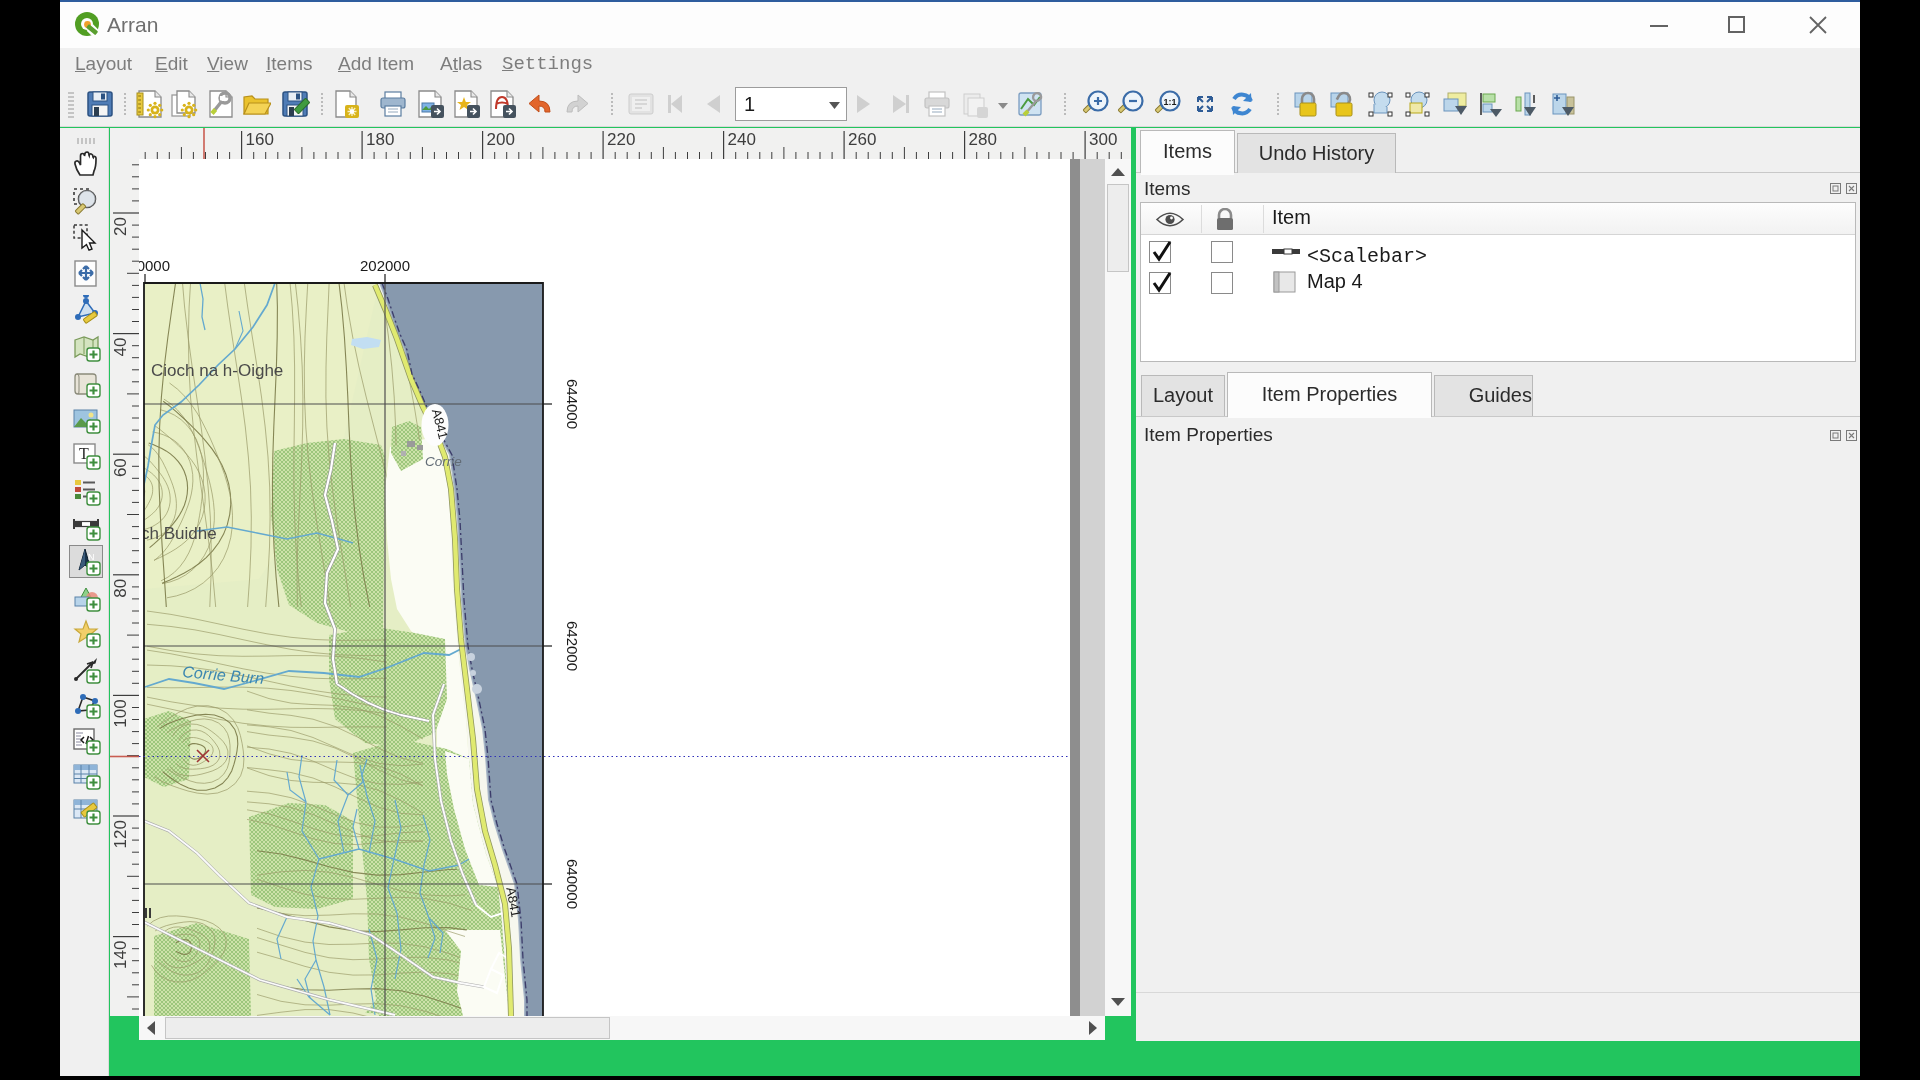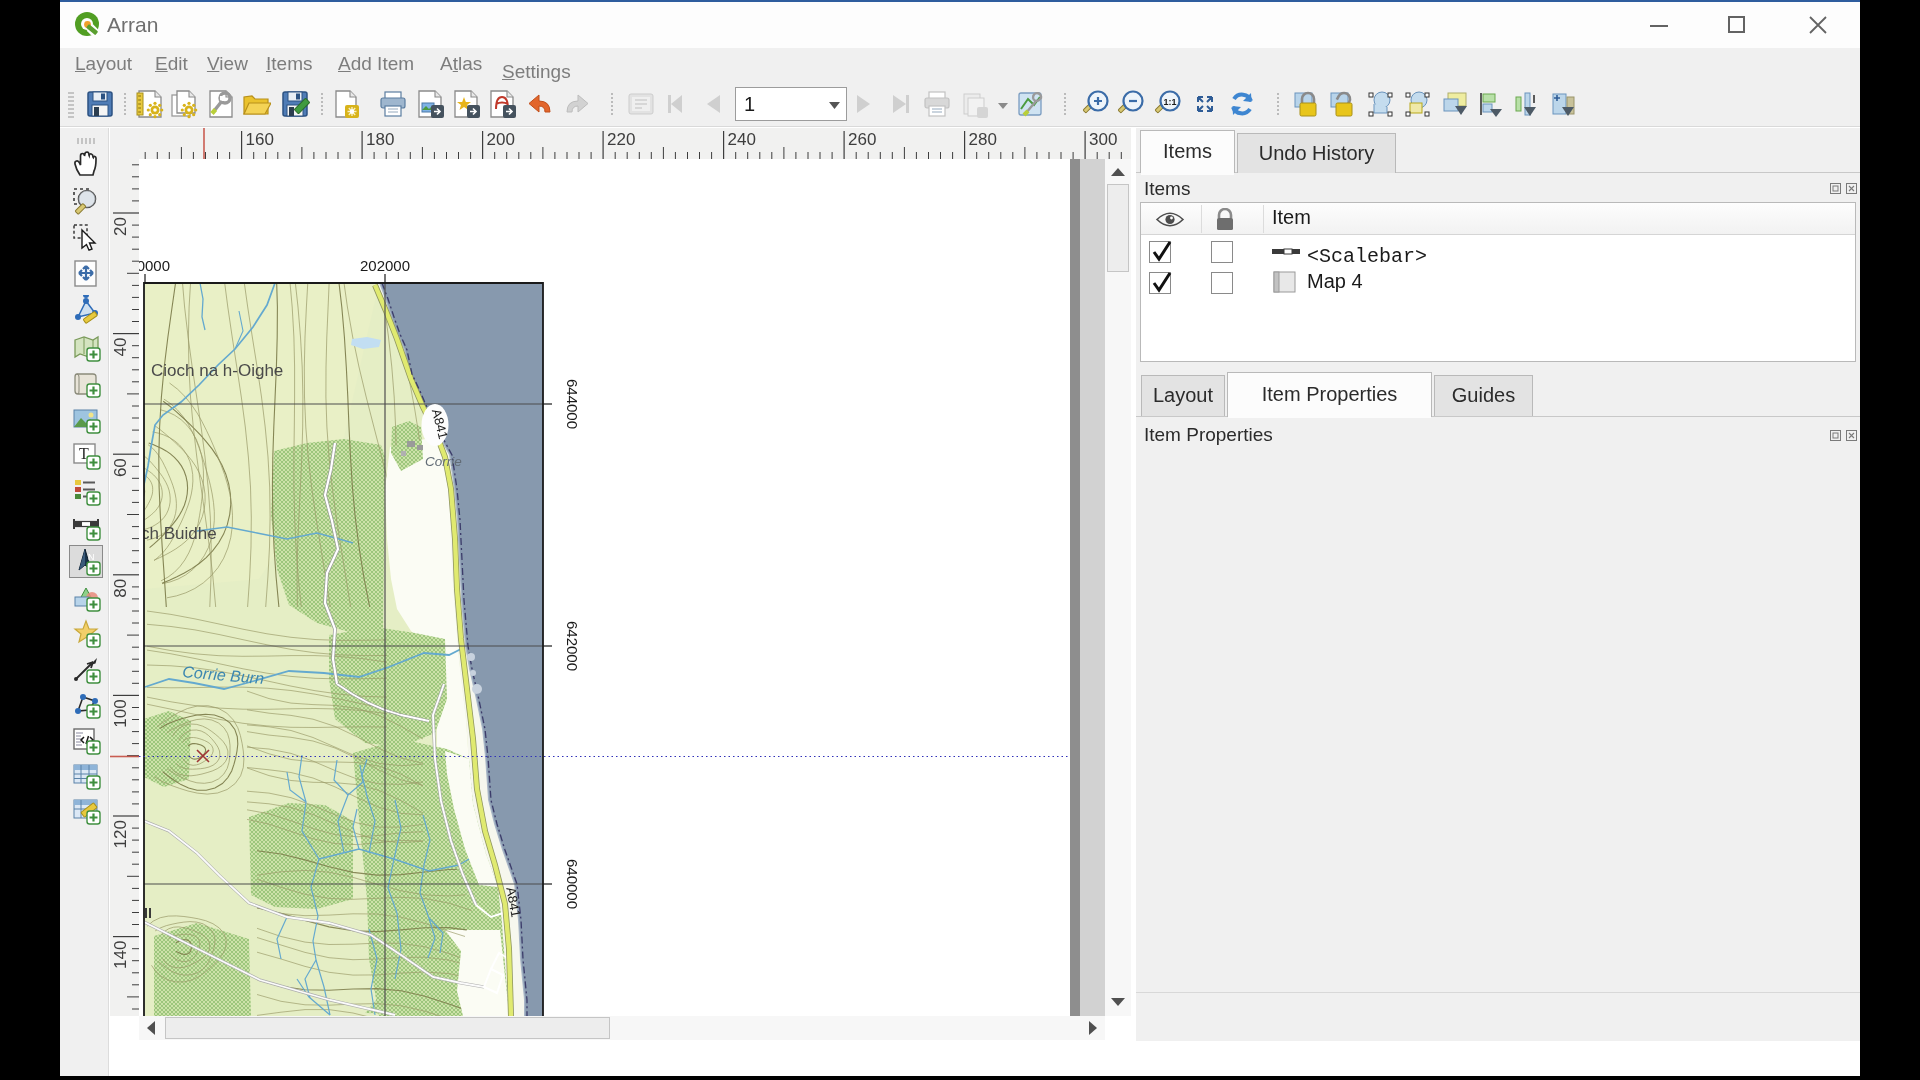--- a/index.html
+++ b/index.html
@@ -1,18 +1,18 @@
 <!DOCTYPE html>
 <html><head>
 <meta charset="utf-8">
 <style>
   html,body{margin:0;padding:0;background:#000;width:1920px;height:1080px;overflow:hidden;}
   *{box-sizing:border-box;}
   body{font-family:"Liberation Sans",sans-serif;}
-  #win{position:absolute;left:60px;top:0;width:1800px;height:1076px;background:#ffffff;overflow:hidden;}
+  #win{position:absolute;left:60px;top:0;width:1800px;height:1076px;background:#22c55e;overflow:hidden;}
   .abs{position:absolute;}
 </style>
 </head>
 <body>
 <div id="win">
 
   <div class="abs" style="left:0;top:0;width:1800px;height:2px;background:#2e5d9e;"></div>
 
   <div class="abs" style="left:0;top:2px;width:1800px;height:46px;background:#fdfdfd;">
     <div class="abs" style="left:13px;top:8px;">
@@ -33,21 +33,21 @@
     </svg>
   </div>
 
   <div class="abs" id="menubar" style="left:0;top:48px;width:1800px;height:35px;background:#f0f0f0;font-size:19px;color:#7d7d7d;">
     <span class="abs" style="left:15px;top:5px;"><u>L</u>ayout</span>
     <span class="abs" style="left:95px;top:5px;"><u>E</u>dit</span>
     <span class="abs" style="left:147px;top:5px;"><u>V</u>iew</span>
     <span class="abs" style="left:206px;top:5px;"><u>I</u>tems</span>
     <span class="abs" style="left:278px;top:5px;"><u>A</u>dd Item</span>
     <span class="abs" style="left:380px;top:5px;">A<u>t</u>las</span>
-    <span class="abs" style="left:442px;top:13px;"><u>S</u>ettings</span>
+    <span class="abs" style="left:442px;top:5px;font-family:Liberation Mono, monospace;"><u>S</u>ettings</span>
   </div>
 
   <div class="abs" id="toolbar" style="left:0;top:83px;width:1800px;height:44px;background:#f0f0f0;border-bottom:1px solid #d9d9d9;">
       <div class="abs" style="left:8px;top:9px;width:6px;height:26px;background:repeating-linear-gradient(#c4c4c4 0 2px,transparent 2px 4px);"></div>
 <svg class="abs" style="left:25px;top:6px" width="30" height="30" viewBox="0 0 30 30">
         <rect x="3" y="3" width="24" height="24" rx="2" fill="#4f7cb6" stroke="#2c5282" stroke-width="1.5"></rect>
         <rect x="8" y="3" width="14" height="9" fill="#e8eef5" stroke="#2c5282" stroke-width="1"></rect>
         <rect x="16" y="4.5" width="4" height="6" fill="#2c5282"></rect>
         <rect x="7" y="16" width="16" height="11" fill="#f5f5f5" stroke="#2c5282" stroke-width="1"></rect>
         <rect x="9" y="18" width="5" height="9" fill="#2c3e50"></rect>
@@ -848,21 +848,21 @@
     <rect x="2" y="3" width="21" height="20" fill="#e8e8e8" stroke="#9a9a9a"></rect>
     <rect x="2" y="3" width="5" height="20" fill="#c2c2c2" stroke="#9a9a9a"></rect>
   </svg>
   <div class="abs" style="left:166px;top:67px;font-size:20px;color:#1a1a1a;">Map 4</div>
 </div>
 
 <div class="abs" style="left:0;top:288px;width:724px;height:1px;background:#c8c8c8;"></div>
 <div class="abs" style="left:5px;top:247px;width:84px;height:41px;background:#e3e3e3;border:1px solid #b9b9b9;border-bottom:none;font-size:20px;color:#2b2b2b;text-align:center;line-height:38px;">Layout</div>
 <div class="abs" style="left:91px;top:244px;width:205px;height:45px;background:#fcfcfc;border:1px solid #b9b9b9;border-bottom:none;font-size:20px;color:#2b2b2b;text-align:center;line-height:42px;">Item Properties</div>
 <div class="abs" style="left:92px;top:288px;width:203px;height:2px;background:#fcfcfc;"></div>
-<div class="abs" style="left:298px;top:247px;width:99px;height:41px;background:#e3e3e3;border:1px solid #b9b9b9;border-bottom:none;font-size:20px;color:#2b2b2b;text-align:center;line-height:38px;">Guides</div>
+<div class="abs" style="left:298px;top:247px;width:99px;height:41px;background:#e3e3e3;border:1px solid #b9b9b9;border-bottom:none;font-size:20px;color:#2b2b2b;text-align:right;line-height:38px;">Guides</div>
 
 <div class="abs" style="left:8px;top:296px;font-size:19px;color:#2b2b2b;">Item Properties</div>
 <svg class="abs" style="left:694px;top:302px;" width="11" height="11" viewBox="0 0 11 11">
         <rect x="0.5" y="0.5" width="10" height="10" fill="none" stroke="#7a7a7a"></rect>
         <rect x="3" y="3" width="5" height="5" fill="none" stroke="#7a7a7a"></rect>
       </svg>
 <svg class="abs" style="left:710px;top:302px;" width="11" height="11" viewBox="0 0 11 11">
         <rect x="0.5" y="0.5" width="10" height="10" fill="none" stroke="#7a7a7a"></rect>
         <path d="M3 3 L8 8 M8 3 L3 8" stroke="#7a7a7a" stroke-width="1.1"></path>
       </svg>

